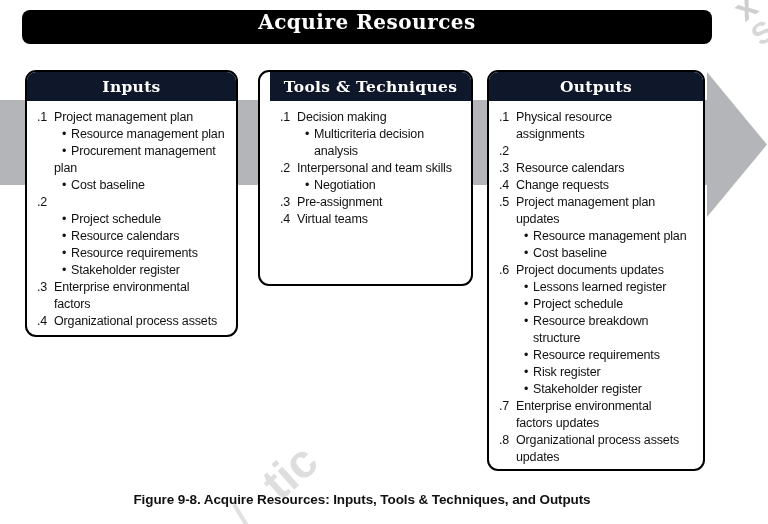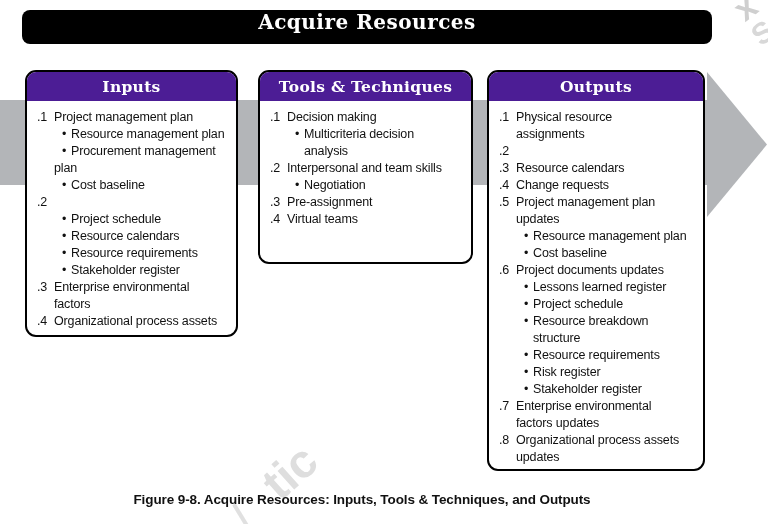--- a/index.html
+++ b/index.html
@@ -55,25 +55,25 @@
   .box {
     position: absolute;
     background: #ffffff;
     border: 2px solid #000000;
     border-radius: 11px;
     box-sizing: border-box;
     overflow: hidden;
     z-index: 2;
   }
   .box-inputs  { left: 25px;  top: 70px; width: 213px; height: 267px; }
-  .box-tt      { left: 258px; top: 70px; width: 215px; height: 194px; }
+  .box-tt      { left: 258px; top: 70px; width: 215px; height: 216px; padding-left: 10px; }
   .box-outputs { left: 487px; top: 70px; width: 218px; height: 401px; }
 
   .box-header {
-    background: #4c1d95;
+    background: #0f172a;
     color: #ffffff;
     height: 29px;
     line-height: 29px;
     text-align: center;
     font-family: "DejaVu Serif", serif;
     font-weight: bold;
     font-size: 15.5px;
     letter-spacing: 0.3px;
   }
   .box-list {

